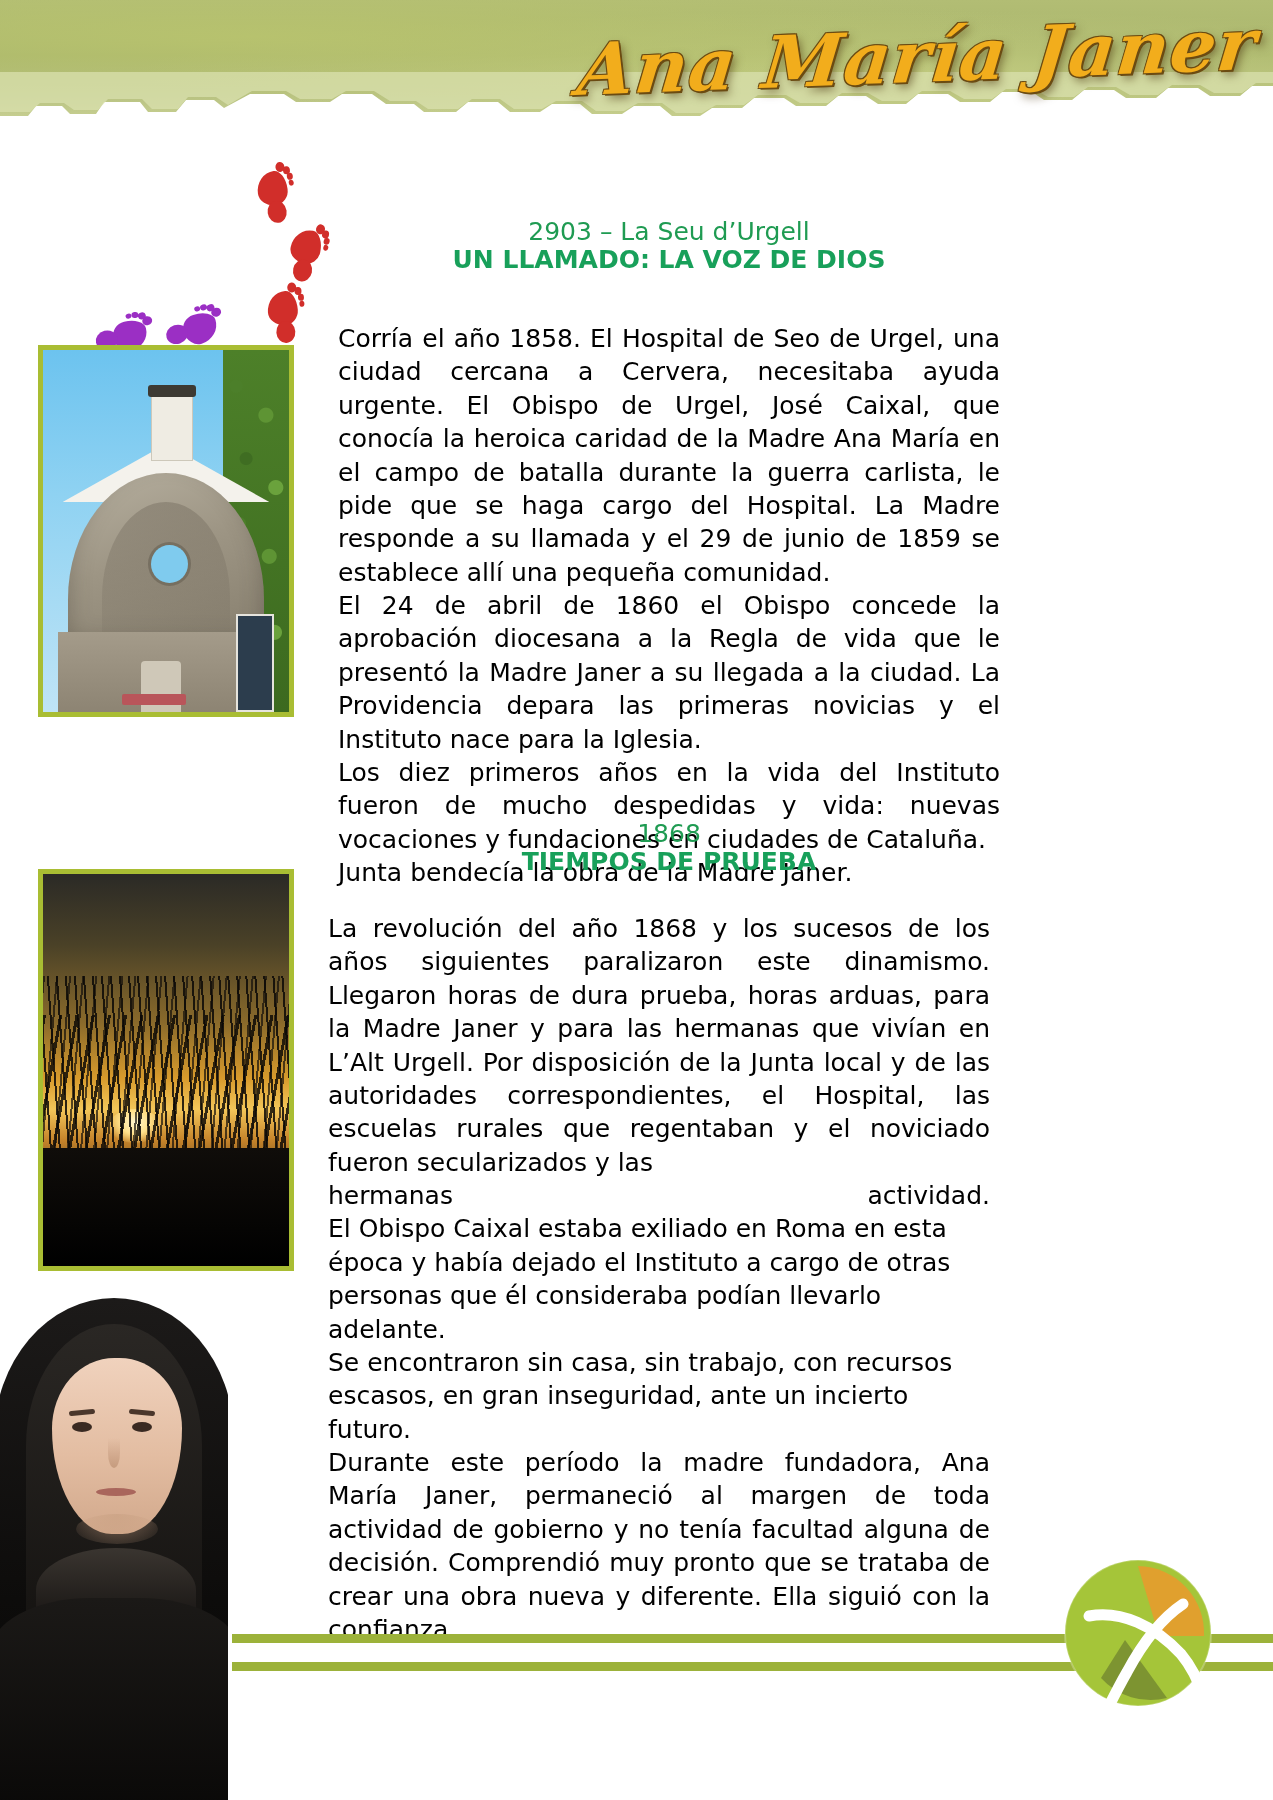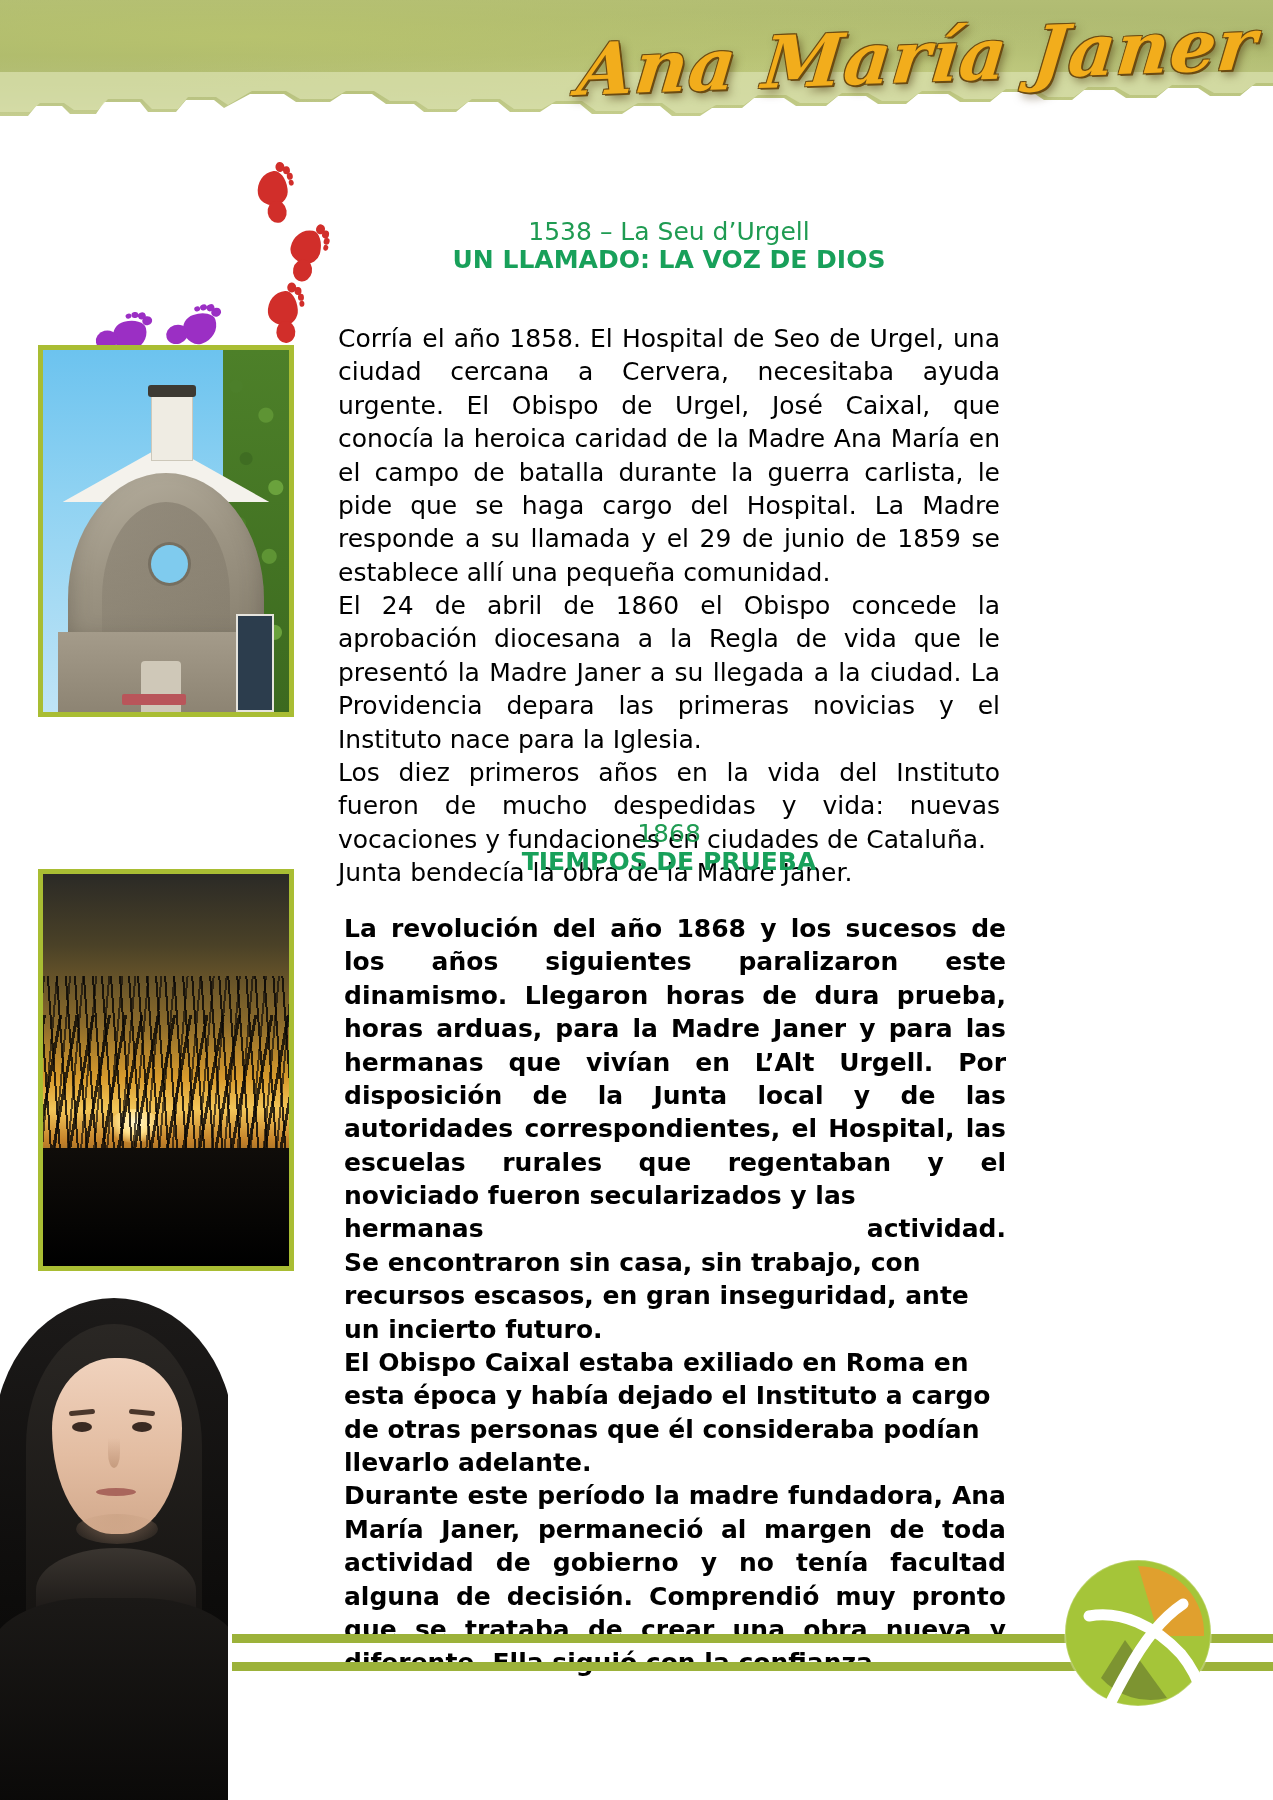--- a/index.html
+++ b/index.html
@@ -213,21 +213,21 @@
     color:#000;font-size:25px;line-height:1.335;
     text-align:justify;text-justify:inter-word;
     font-family:"DejaVu Sans", sans-serif;
     margin:0;
   }
   .body-text.last-left{text-align:left;}
 
   #sec1-head{position:absolute;left:338px;top:218px;width:662px;}
   #sec1-body{position:absolute;left:338px;top:322px;width:662px;}
   #sec2-head{position:absolute;left:338px;top:820px;width:662px;}
-  #sec2-body{position:absolute;left:344px;top:912px;width:662px;font-weight:bold;}
+  #sec2-body{position:absolute;left:328px;top:912px;width:662px;}
 
   .gapline{display:block;}
   .gapline .g-left{float:left;}
   .gapline .g-right{float:right;}
   .gapline:after{content:"";display:block;clear:both;}
 
   
   .footer-rules{position:absolute;left:0;bottom:122px;width:1273px;height:44px;}
   .rule{position:absolute;left:232px;width:1041px;height:9px;background:#9cb23a;}
   .rule.r1{top:0;}
@@ -357,21 +357,21 @@
   <div class="p-eye l"></div>
   <div class="p-eye r"></div>
   <div class="p-nose"></div>
   <div class="p-mouth"></div>
   <div class="p-chin"></div>
   <div class="p-collar"></div>
   <div class="p-body"></div>
 </div>
 
 <div id="sec1-head" class="heading-block">
-  <div class="h-line1">1538 – La Seu d’Urgell</div>
+  <div class="h-line1">2903 – La Seu d’Urgell</div>
   <div class="h-line2">UN LLAMADO: LA VOZ DE DIOS</div>
 </div>
 
 <div id="sec1-body">
   <p class="body-text">Corría el año 1858. El Hospital de Seo de Urgel, una ciudad cercana a Cervera, necesitaba ayuda urgente. El Obispo de Urgel, José Caixal, que conocía la heroica caridad de la Madre Ana María en el campo de batalla durante la guerra carlista, le pide que se haga cargo del Hospital. La Madre responde a su llamada y el 29 de junio de 1859 se establece allí una pequeña comunidad.</p>
   <p class="body-text">El 24 de abril de 1860 el Obispo concede la aprobación diocesana a la Regla de vida que le presentó la Madre Janer a su llegada a la ciudad. La Providencia depara las primeras novicias y el Instituto nace para la Iglesia.</p>
   <p class="body-text">Los diez primeros años en la vida del Instituto fueron de mucho despedidas y vida: nuevas vocaciones y fundaciones en ciudades de Cataluña.</p>
   <p class="body-text last-left">Junta bendecía la obra de la Madre Janer.</p>
 </div>
 
@@ -379,22 +379,22 @@
   <div class="h-line1">1868</div>
   <div class="h-line2">TIEMPOS DE PRUEBA</div>
 </div>
 
 <div id="sec2-body">
   <p class="body-text">La revolución del año 1868 y los sucesos de los años siguientes paralizaron este dinamismo. Llegaron horas de dura prueba, horas arduas, para la Madre Janer y para las hermanas que vivían en L’Alt Urgell. Por disposición de la Junta local y de las autoridades correspondientes, el Hospital, las escuelas rurales que regentaban y el noviciado fueron secularizados y las</p>
   <p class="body-text gapline">
     <span class="g-left">hermanas</span>
     <span class="g-right">actividad.</span>
   </p>
+  <p class="body-text last-left">El Obispo Caixal estaba exiliado en Roma en esta época y había dejado el Instituto a cargo de otras personas que él consideraba podían llevarlo adelante.</p>
   <p class="body-text last-left">Se encontraron sin casa, sin trabajo, con recursos escasos, en gran inseguridad, ante un incierto futuro.</p>
-  <p class="body-text last-left">El Obispo Caixal estaba exiliado en Roma en esta época y había dejado el Instituto a cargo de otras personas que él consideraba podían llevarlo adelante.</p>
   <p class="body-text">Durante este período la madre fundadora, Ana María Janer, permaneció al margen de toda actividad de gobierno y no tenía facultad alguna de decisión. Comprendió muy pronto que se trataba de crear una obra nueva y diferente. Ella siguió con la confianza</p>
 </div>
 
 <div class="footer-rules">
   <div class="rule r1"></div>
   <div class="rule r2"></div>
 </div>
 
 <div class="logo">
   <svg viewBox="0 0 150 150" aria-hidden="true">

